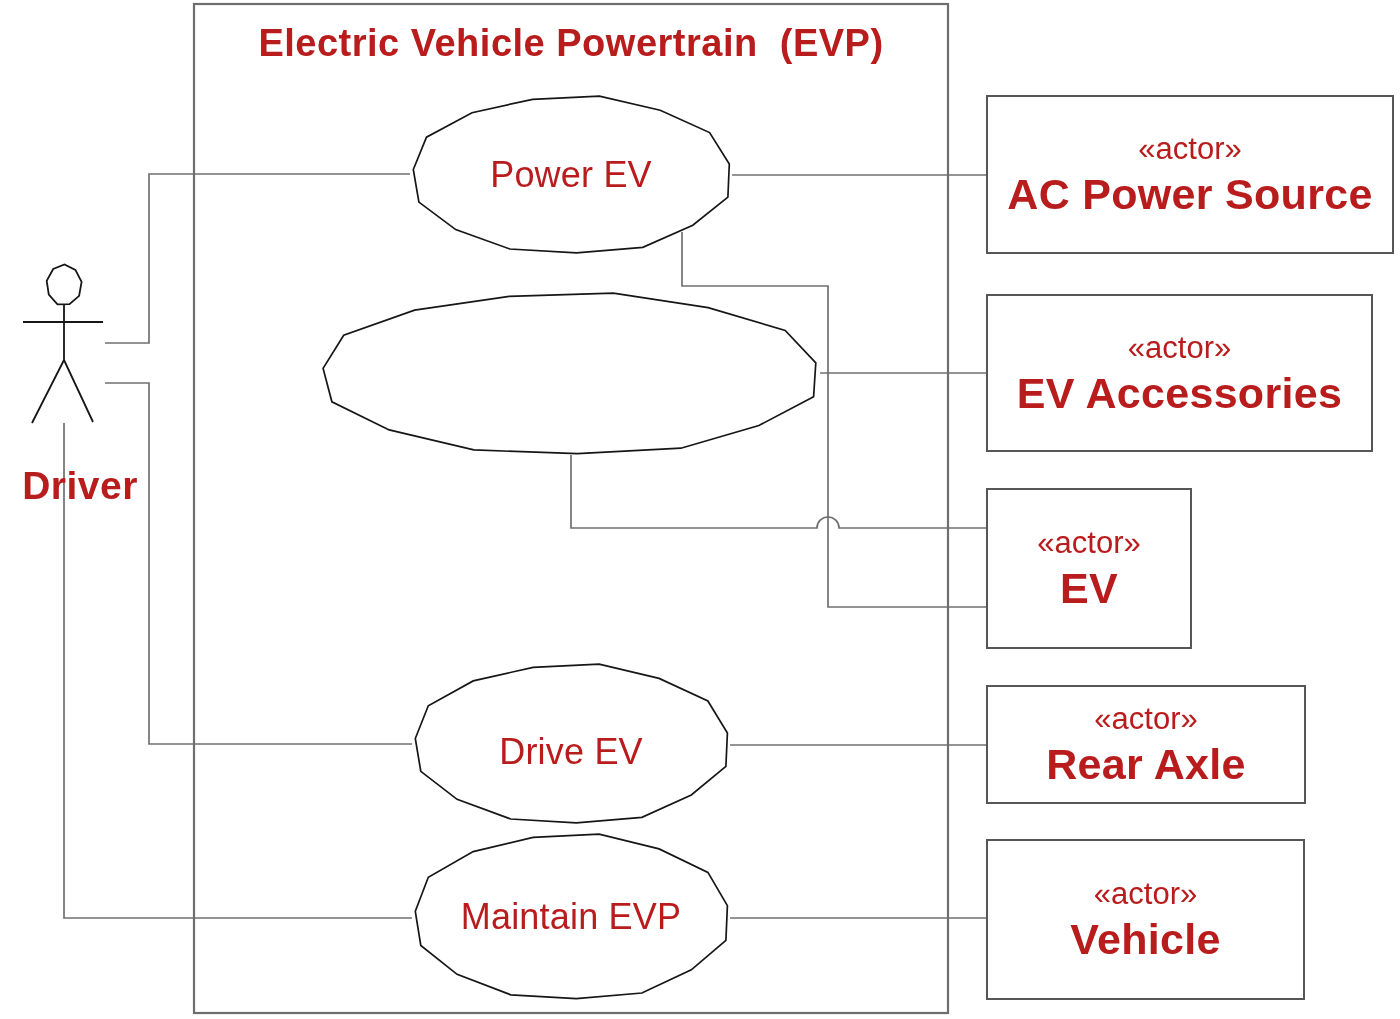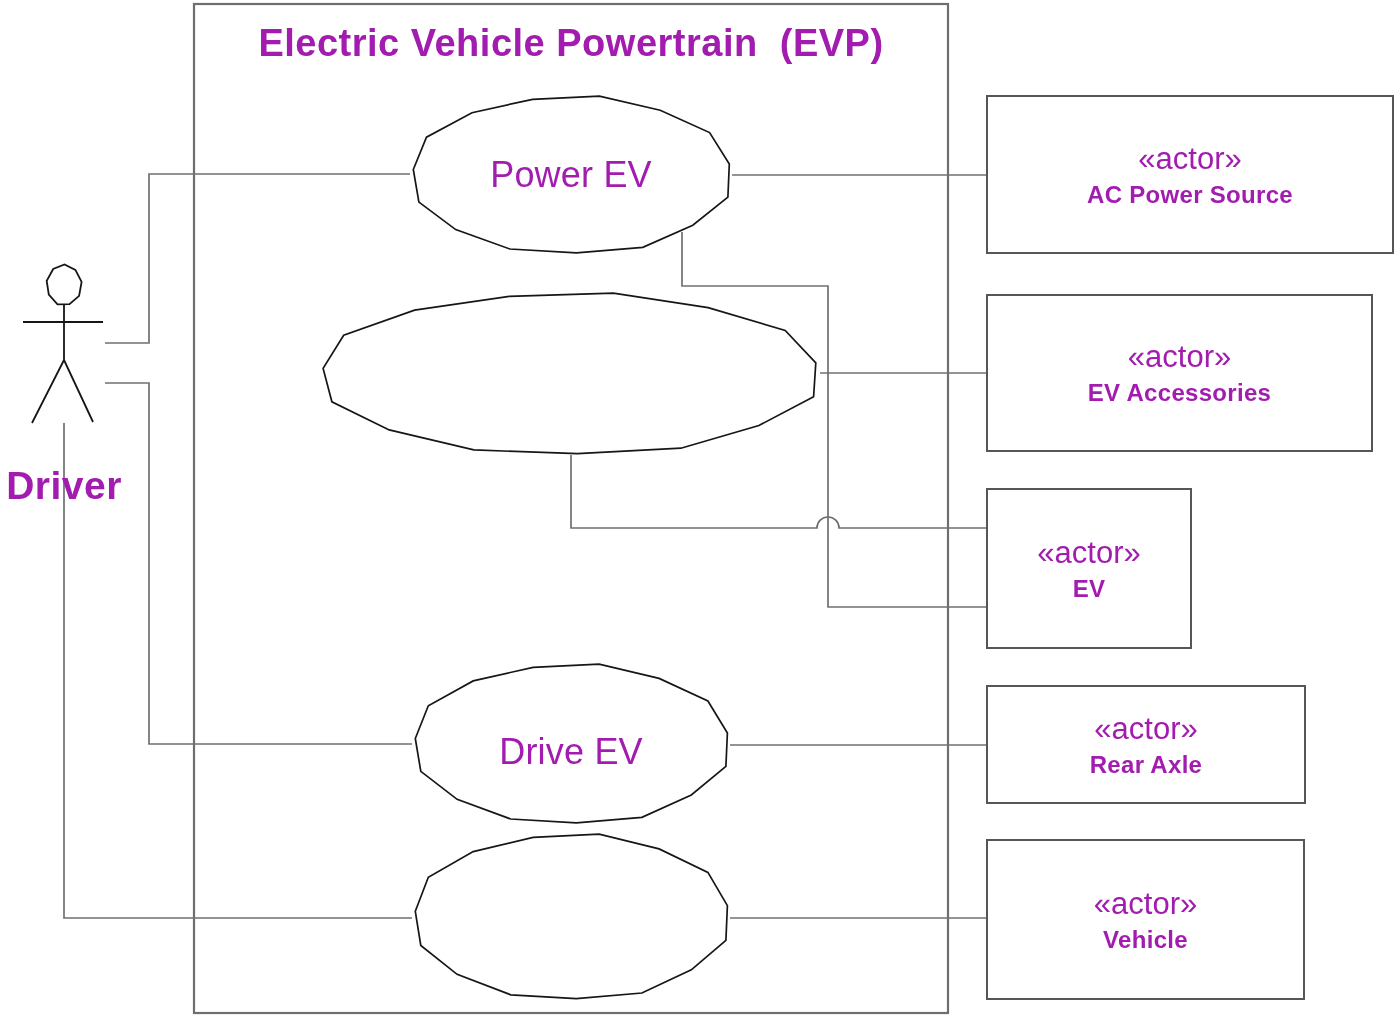--- a/index.html
+++ b/index.html
@@ -6,21 +6,21 @@
     margin: 0;
     padding: 0;
     background: #ffffff;
   }
   .stage {
     position: relative;
     width: 1400px;
     height: 1019px;
     background: #ffffff;
     font-family: "Liberation Sans", sans-serif;
-    color: #a21caf;
+    color: #b91c1c;
     overflow: hidden;
   }
   .stage svg.wires {
     position: absolute;
     left: 0; top: 0;
     width: 1400px; height: 1019px;
   }
   .sys-title {
     position: absolute;
     left: 194px; top: 20px; width: 754px;
@@ -50,29 +50,29 @@
     justify-content: center;
     gap: 9px;
   }
   .actor-stereotype {
     font-size: 31px;
     font-weight: 400;
     line-height: 1;
     white-space: nowrap;
   }
   .actor-name {
-    font-size: 24px;
+    font-size: 43px;
     font-weight: 700;
     line-height: 1;
     white-space: nowrap;
     letter-spacing: 0.3px;
   }
   .driver-label {
     position: absolute;
-    left: 0px; top: 464px; width: 128px;
+    left: 16px; top: 464px; width: 128px;
     text-align: center;
     font-size: 39px;
     font-weight: 700;
     letter-spacing: 0.5px;
   }
   .wire {
     fill: none;
     stroke: #707070;
     stroke-width: 1.7;
   }
@@ -118,20 +118,21 @@
     <polygon class="blob" id="blob-maintain-evp" points="725.9,940.3 691.3,969.8 641.9,993.0 576.3,998.7 510.7,994.8 457.1,974.3 420.8,945.5 415.3,911.3 428.3,877.3 473.2,851.6 533.1,837.4 599.1,834.2 659.1,848.9 707.9,872.4 727.4,905.6"></polygon>
 
     <polygon class="figure" id="fig-head" points="79.1,295.9 69.5,304.2 57.5,304.4 48.8,294.6 46.7,280.9 53.2,269.0 64.5,264.4 75.4,269.9 81.6,281.9"></polygon>
     <path class="figure" d="M64 304 V360 M23 322 H103 M64 360 L32 423 M64 360 L93 422"></path>
   </svg>
 
   <div class="sys-title">Electric Vehicle Powertrain  (EVP)</div>
 
   <div class="uc-label" style="left:571px; top:175px;">Power EV</div>
   <div class="uc-label" style="left:571px; top:744px;margin-top:8px;">Drive EV</div>
+  <div class="uc-label" style="left:571px; top:917px;">Maintain EVP</div>
 
   <div class="actor-box" style="left:986px; top:95px; width:408px; height:159px;">
     <div class="actor-stereotype">«actor»</div>
     <div class="actor-name">AC Power Source</div>
   </div>
 
   <div class="actor-box" style="left:986px; top:294px; width:387px; height:158px;">
     <div class="actor-stereotype">«actor»</div>
     <div class="actor-name">EV Accessories</div>
   </div>

